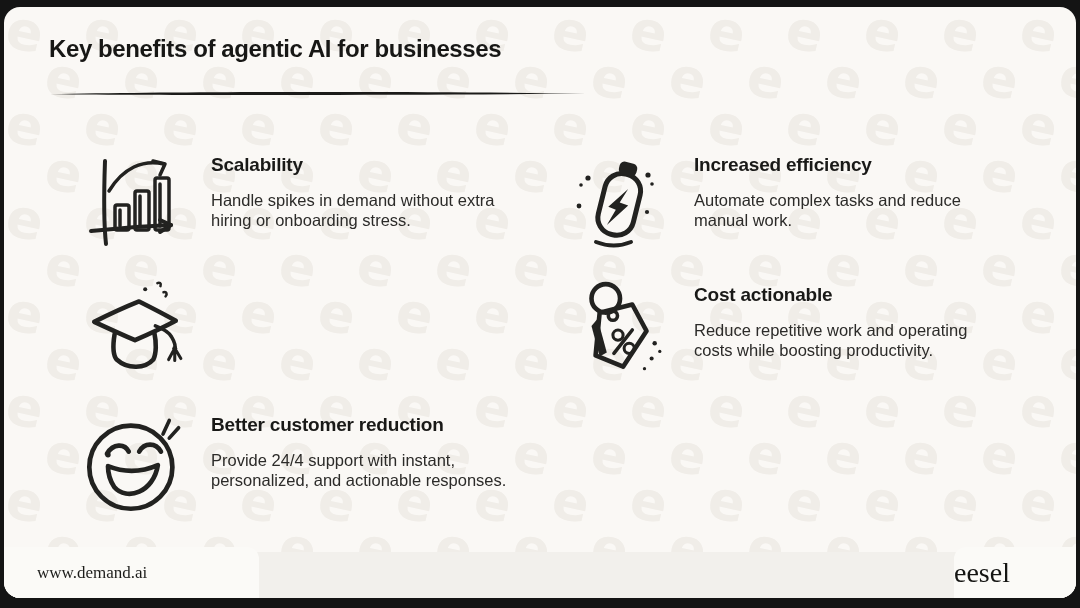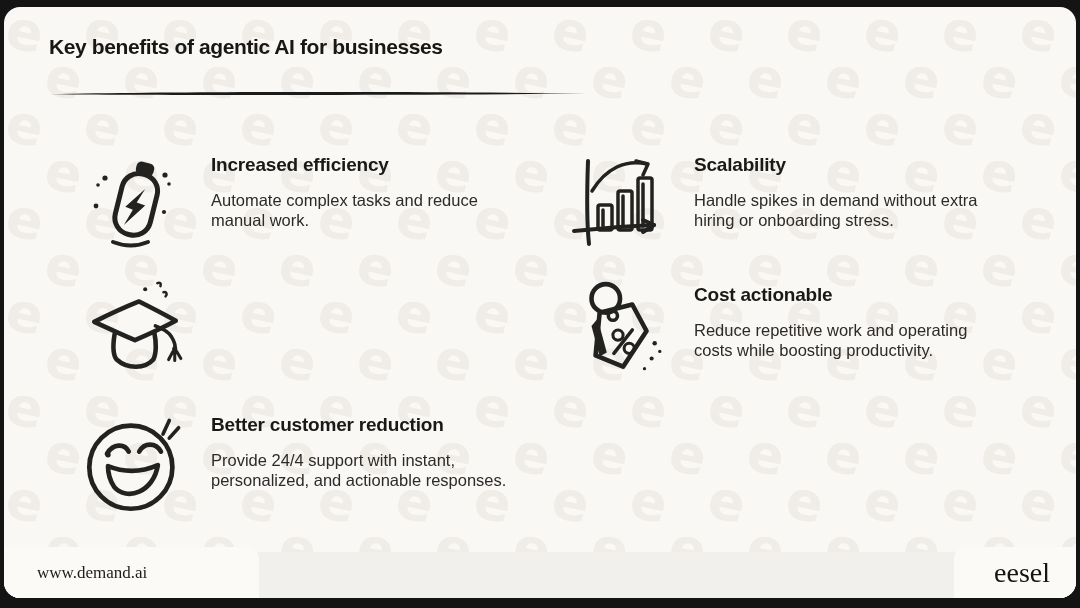--- a/index.html
+++ b/index.html
@@ -1,36 +1,36 @@
 <!DOCTYPE html>
 <html><head>
 <meta charset="utf-8">
 <style>
   html,body{margin:0;padding:0;background:#141414;}
   .frame{position:relative;width:1080px;height:608px;background:#141414;overflow:hidden;
          font-family:"Liberation Sans","DejaVu Sans",sans-serif;}
   .card{position:absolute;left:4px;right:4px;top:7px;bottom:10px;background:#faf8f5;
         border-radius:16px;overflow:hidden;}
   .pattern-svg{position:absolute;left:0;top:0;width:100%;height:100%;pointer-events:none;}
-  .page-title{position:absolute;left:45px;top:28px;margin:0;font-size:21px;font-weight:700;
+  .page-title{position:absolute;left:45px;top:28px;margin:0;font-size:24px;font-weight:700;
         letter-spacing:-0.4px;color:#171715;}
   .title-underline{position:absolute;left:44px;top:82px;width:540px;height:10px;}
   .benefits{position:absolute;left:75px;top:138px;display:grid;
         grid-template-columns:483px 460px;grid-auto-rows:130px;}
   .benefit{display:flex;align-items:flex-start;}
   .icon-box{width:112px;height:112px;flex:none;margin-right:20px;display:flex;
         align-items:center;justify-content:center;}
   .texts{padding-top:9px;}
   .b-title{margin:0 0 14px;font-size:19px;font-weight:700;color:#191917;letter-spacing:-0.2px;}
   .b-desc{margin:0;font-size:16.5px;line-height:20px;color:#2c2b29;white-space:pre-line;max-width:330px;}
   .footer-bar{position:absolute;left:0;right:0;bottom:0;height:46px;background:#f2f0ec;}
   .footer-tab-left{position:absolute;left:0;bottom:0;width:255px;height:51px;background:#fbfaf7;
         border-radius:0 12px 0 0;display:flex;align-items:center;}
   .footer-tab-right{position:absolute;right:0;bottom:0;width:122px;height:51px;background:#fbfaf7;
-        border-radius:12px 0 0 0;display:flex;align-items:center;justify-content:flex-end;}
+        border-radius:12px 0 0 0;display:flex;align-items:center;}
   .site-url{padding-left:33px;font-family:"Liberation Serif","DejaVu Serif",serif;
         font-size:17px;color:#1c1c1a;}
   .brand-logo{padding-right:26px;font-family:"Liberation Serif","DejaVu Serif",serif;
         font-size:28px;color:#151513;}
   .icon{stroke:#222220;stroke-linecap:round;stroke-linejoin:round;fill:none;}
 </style>
 </head>
 <body>
 
 <div class="frame">
@@ -50,61 +50,61 @@
 
     <svg class="title-underline" viewBox="0 0 540 10">
       <path d="M2 5.2 C 150 2.4, 390 2.2, 538 4.6 C 390 6.2, 150 6.4, 2 5.2 Z" fill="#1b1b19"></path>
     </svg>
 
     <div class="benefits">
 
       <div class="benefit">
         <div class="icon-box">
           <svg class="icon" width="104" height="104" viewBox="0 0 104 104">
+            <path d="M22 12 C21 40 20 68 23 95" stroke-width="4"></path>
+            <path d="M8 82 C35 79 62 77 88 76" stroke-width="4"></path>
+            <path d="M88 76 L77 71 M88 76 L77 83" stroke-width="4"></path>
+            <rect x="32" y="56" width="14" height="25" rx="2" stroke-width="3.5"></rect>
+            <path d="M37 61 L37 77" stroke-width="3.5"></path>
+            <rect x="52" y="42" width="14" height="39" rx="2" stroke-width="3.5"></rect>
+            <path d="M57 47 L57 77" stroke-width="3.5"></path>
+            <rect x="72" y="29" width="14" height="52" rx="2" stroke-width="3.5"></rect>
+            <path d="M77 35 L77 77" stroke-width="3.5"></path>
+            <path d="M26 42 C40 19 60 10 81 15" stroke-width="3.5"></path>
+            <path d="M82 15 L70 12 M82 15 L77 26" stroke-width="3.5"></path>
+          </svg>
+        </div>
+        <div class="texts">
+          <h3 class="b-title">Scalability</h3>
+          <p class="b-desc">Handle spikes in demand without extra
+hiring or onboarding stress.</p>
+        </div>
+      </div>
+
+      <div class="benefit">
+        <div class="icon-box">
+          <svg class="icon" width="104" height="104" viewBox="0 0 104 104">
             <g transform="rotate(14 52 52)">
               <rect x="36" y="24" width="36" height="62" rx="17" stroke-width="5"></rect>
               <rect x="45" y="12" width="18" height="13" rx="5" fill="#222220" stroke="none"></rect>
               <path d="M59 38 L44 60 L52 61 L47 78 L63 54 L54 53 Z" fill="#222220" stroke="none"></path>
             </g>
             <path d="M30 93 Q48 100 65 93" stroke-width="4"></path>
             <circle cx="22" cy="29" r="2.6" fill="#222220" stroke="none"></circle>
             <circle cx="15" cy="36" r="1.8" fill="#222220" stroke="none"></circle>
             <circle cx="13" cy="57" r="2.4" fill="#222220" stroke="none"></circle>
             <circle cx="82" cy="26" r="2.6" fill="#222220" stroke="none"></circle>
             <circle cx="86" cy="35" r="1.8" fill="#222220" stroke="none"></circle>
             <circle cx="81" cy="63" r="2.1" fill="#222220" stroke="none"></circle>
           </svg>
         </div>
         <div class="texts">
           <h3 class="b-title">Increased efficiency</h3>
           <p class="b-desc">Automate complex tasks and reduce
 manual work.</p>
-        </div>
-      </div>
-
-      <div class="benefit">
-        <div class="icon-box">
-          <svg class="icon" width="104" height="104" viewBox="0 0 104 104">
-            <path d="M22 12 C21 40 20 68 23 95" stroke-width="4"></path>
-            <path d="M8 82 C35 79 62 77 88 76" stroke-width="4"></path>
-            <path d="M88 76 L77 71 M88 76 L77 83" stroke-width="4"></path>
-            <rect x="32" y="56" width="14" height="25" rx="2" stroke-width="3.5"></rect>
-            <path d="M37 61 L37 77" stroke-width="3.5"></path>
-            <rect x="52" y="42" width="14" height="39" rx="2" stroke-width="3.5"></rect>
-            <path d="M57 47 L57 77" stroke-width="3.5"></path>
-            <rect x="72" y="29" width="14" height="52" rx="2" stroke-width="3.5"></rect>
-            <path d="M77 35 L77 77" stroke-width="3.5"></path>
-            <path d="M26 42 C40 19 60 10 81 15" stroke-width="3.5"></path>
-            <path d="M82 15 L70 12 M82 15 L77 26" stroke-width="3.5"></path>
-          </svg>
-        </div>
-        <div class="texts">
-          <h3 class="b-title">Scalability</h3>
-          <p class="b-desc">Handle spikes in demand without extra
-hiring or onboarding stress.</p>
         </div>
       </div>
 
       <div class="benefit">
         <div class="icon-box">
           <svg class="icon" width="106" height="106" viewBox="0 0 104 104">
             <path d="M12 43 C26 36 41 29 56 23 C68 29 80 35 92 42 C79 49 66 55 52 61 C38 55 25 49 12 43 Z" stroke-width="4.5"></path>
             <path d="M32 55 C30 67 30 75 34 80 C45 90 62 89 70 80 C73 74 73 63 71 54" stroke-width="4.5"></path>
             <path d="M72 47 C80 50 86 54 88 58 C91 63 92 67 91 70" stroke-width="3.5"></path>
             <path d="M91 69 L85 80 M91 69 L91 81 M91 69 L97 79" stroke-width="3"></path>

